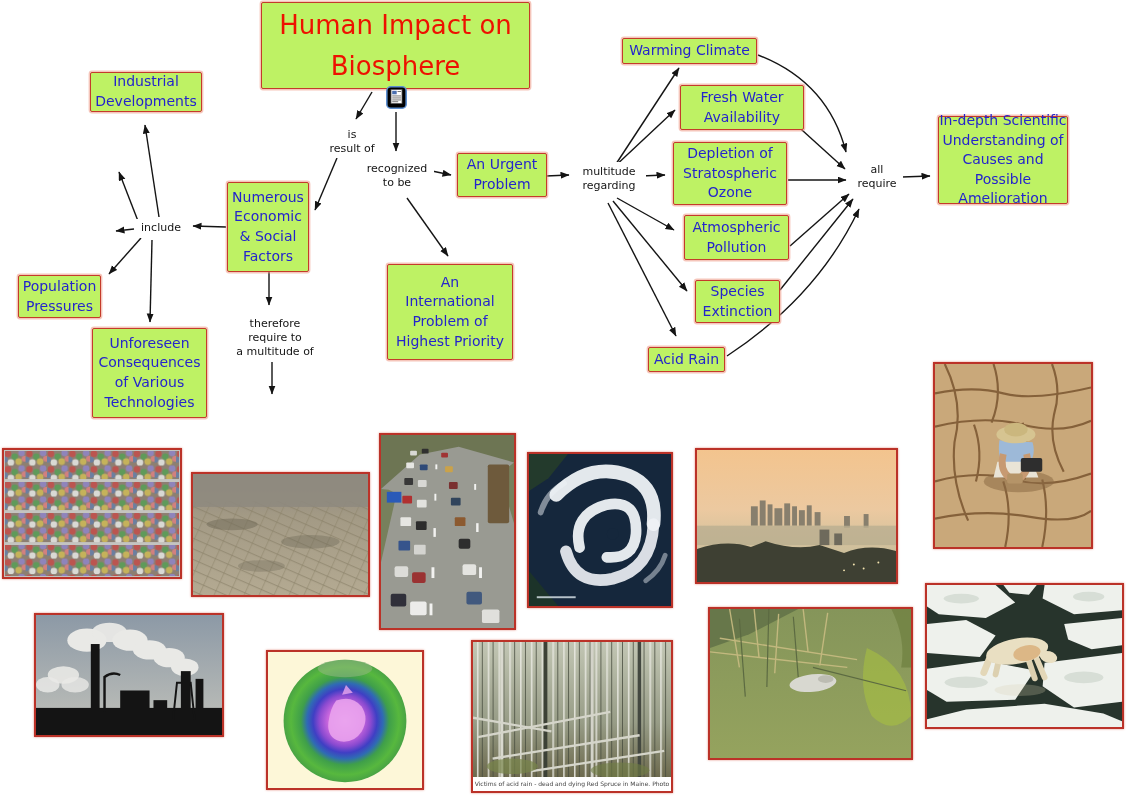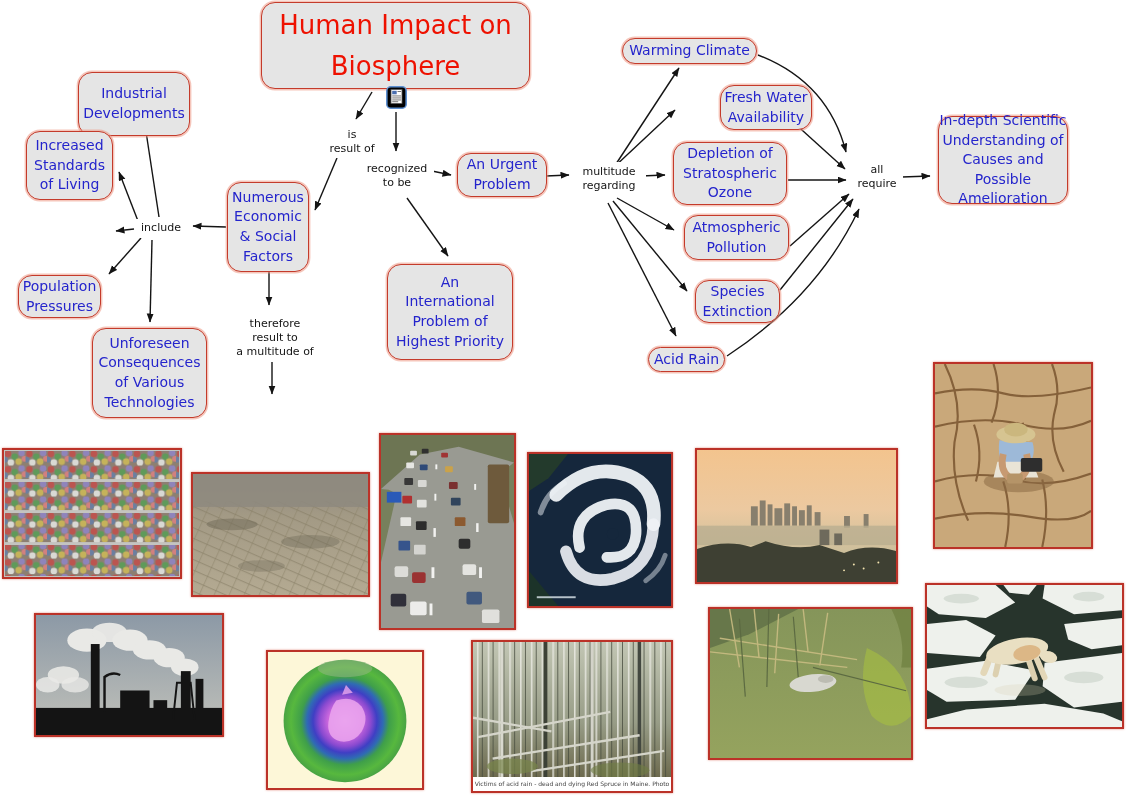--- a/index.html
+++ b/index.html
@@ -1,20 +1,20 @@
 <!DOCTYPE html>
 <html><head>
 <meta charset="utf-8">
 <style>
   html,body{margin:0;padding:0;background:#fff;}
   .canvas{position:relative;width:1127px;height:796px;background:#fff;
           font-family:"DejaVu Sans",sans-serif;overflow:hidden;}
   #arrows{position:absolute;left:0;top:0;z-index:1;pointer-events:none;}
-  .node{position:absolute;box-sizing:border-box;background:#e5e5e5;
-        border:1.6px solid #c43b2b;border-radius:14px;
+  .node{position:absolute;box-sizing:border-box;background:#bef264;
+        border:1.6px solid #c43b2b;border-radius:2px;
         box-shadow:0 0 0 1.4px rgba(236,150,130,.55);
         display:flex;align-items:center;justify-content:center;
         text-align:center;color:#2424cc;font-size:14px;line-height:1.4;z-index:3;}
   .node .nl{white-space:pre-line;}
   .title-node{font-size:26px;line-height:1.55;color:#ee1100;}
   .title-node .nl{color:#ee1100;}
   .link{position:absolute;box-sizing:border-box;color:#141414;font-size:11px;
         line-height:1.3;text-align:center;white-space:pre-line;background:#fff;
         z-index:2;display:flex;align-items:center;justify-content:center;}
   .resicon{position:absolute;left:386px;top:86px;width:21px;height:23px;z-index:4;cursor:pointer;}
@@ -78,30 +78,25 @@
       <rect x="5" y="3.5" width="11" height="14" fill="#fff" stroke="#555" stroke-width="0.8"></rect>
       <rect x="6.2" y="4.8" width="4.5" height="3.5" fill="#4a6fb0"></rect>
       <rect x="11.5" y="5" width="3.6" height="0.9" fill="#666"></rect>
       <rect x="6.2" y="9.5" width="8.8" height="0.9" fill="#666"></rect>
       <rect x="6.2" y="11.5" width="8.8" height="0.9" fill="#666"></rect>
       <rect x="6.2" y="13.5" width="8.8" height="0.9" fill="#666"></rect>
       <rect x="6.2" y="15.3" width="6" height="0.9" fill="#666"></rect>
     </svg>
   </div>
 
-  <div class="node" style="left:78px;top:72px;width:112px;height:64px">
+  <div class="node" style="left:90px;top:72px;width:112px;height:40px">
     <span class="nl">Industrial
 Developments</span>
     </div>
 
-  <div class="node" style="left:26px;top:131px;width:87px;height:69px">
-    <span class="nl">Increased
-Standards
-of Living</span>
-    </div>
 
 
   <div class="node" style="left:18px;top:275px;width:83px;height:43px">
     <span class="nl">Population
 Pressures</span>
     </div>
 
   <div class="node" style="left:92px;top:328px;width:115px;height:90px">
     <span class="nl">Unforeseen
 Consequences
@@ -126,21 +121,21 @@
     <span class="nl">An
 International
 Problem of
 Highest Priority</span>
     </div>
 
   <div class="node" style="left:622px;top:38px;width:135px;height:26px">
     <span class="nl">Warming Climate</span>
     </div>
 
-  <div class="node" style="left:720px;top:85px;width:92px;height:45px">
+  <div class="node" style="left:680px;top:85px;width:124px;height:45px">
     <span class="nl">Fresh Water
 Availability</span>
     </div>
 
   <div class="node" style="left:684px;top:215px;width:105px;height:45px">
     <span class="nl">Atmospheric
 Pollution</span>
     </div>
 
   <div class="node" style="left:673px;top:142px;width:114px;height:63px">
@@ -164,21 +159,21 @@
 Causes and Possible
 Amelioration</span>
     </div>
 
   <div class="link" style="left:315px;top:126px;width:74px;height:32px">is
 result of</div>
   <div class="link" style="left:360px;top:159px;width:74px;height:34px">recognized
 to be</div>
   <div class="link" style="left:136px;top:219px;width:50px;height:19px">include</div>
   <div class="link" style="left:228px;top:314px;width:94px;height:48px">therefore
-result to
+require to
 a multitude of</div>
   <div class="link" style="left:572px;top:162px;width:74px;height:34px">multitude
 regarding</div>
   <div class="link" style="left:851px;top:160px;width:52px;height:34px">all
 require</div>
 
   <div class="photo" style="left:2px;top:448px;width:180px;height:131px" title="Collage of dense human crowds (population pressures)">
     <svg viewBox="0 0 180 131" preserveAspectRatio="none">
       <defs>
         <pattern id="pcrowd" width="22" height="16" patternUnits="userSpaceOnUse">

